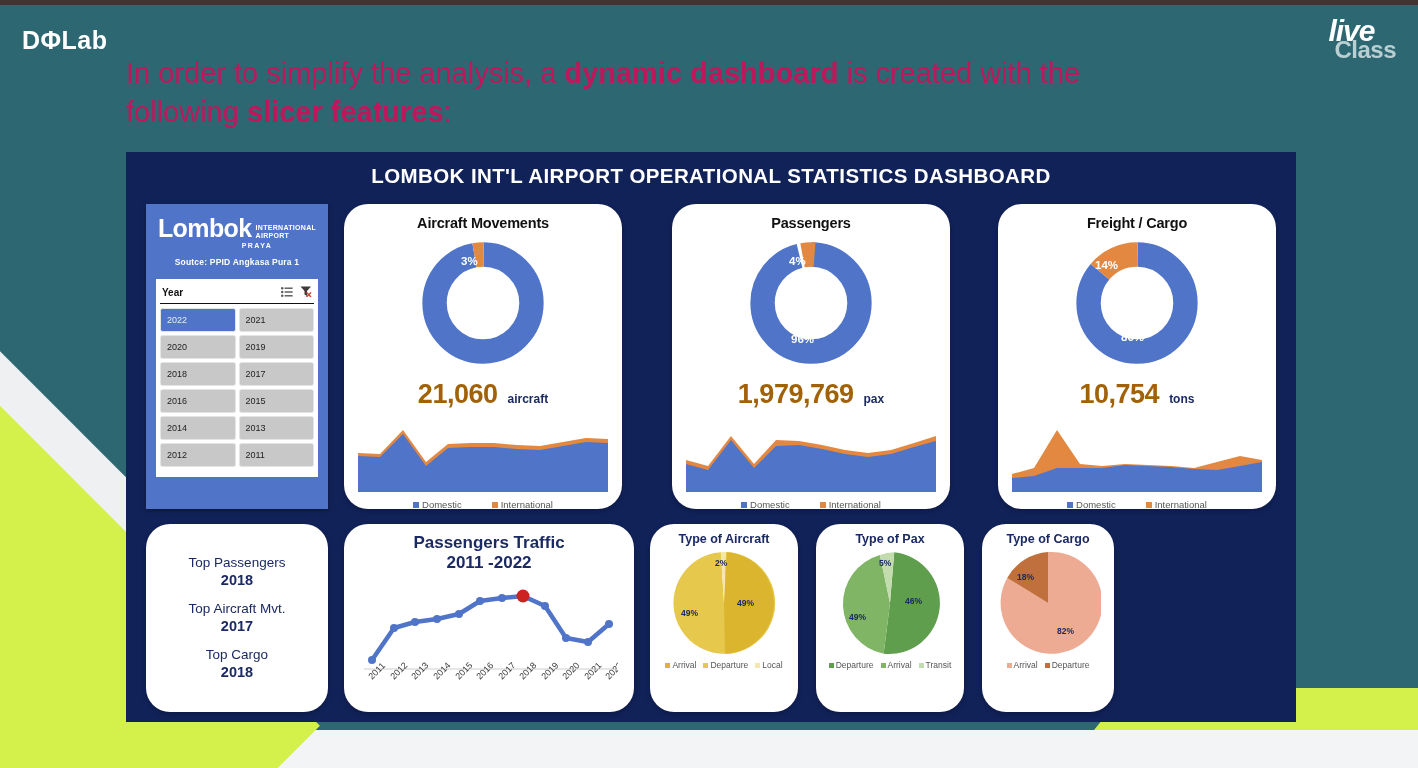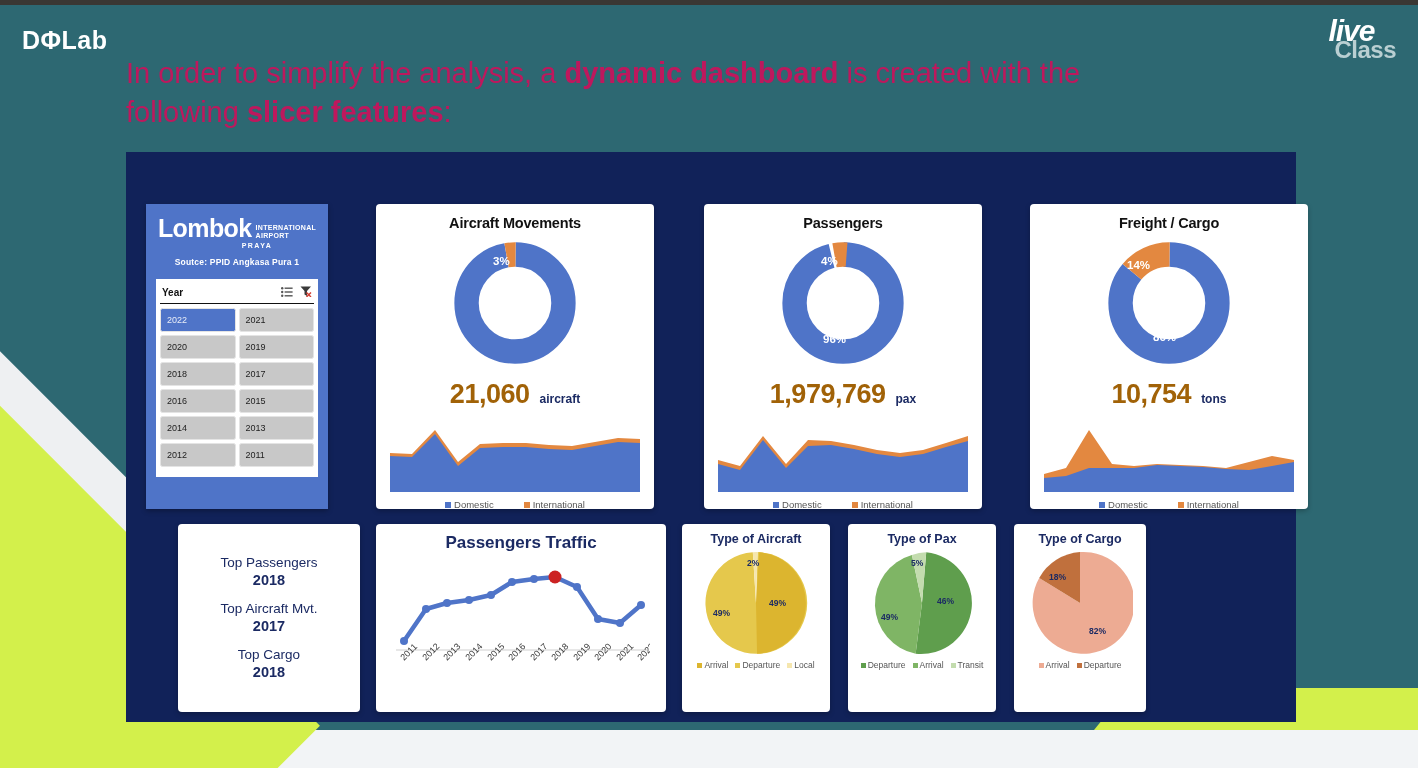--- a/index.html
+++ b/index.html
@@ -57,22 +57,22 @@
   .dashboard{
     position:absolute;left:126px;top:152px;width:1170px;height:570px;
     background:#112259;
   }
   .dash-title{
     color:#ffffff;text-align:center;font-size:20.5px;font-weight:bold;
     letter-spacing:.4px;padding-top:12px;
   }
   .dash-body{position:absolute;left:0;top:42px;width:1170px;height:528px;}
 
-  .card{position:absolute;background:#ffffff;border-radius:4px;
-        box-shadow:0 2px 5px rgba(0,0,0,.25);margin-left:32px;}
+  .card{position:absolute;background:#ffffff;border-radius:24px;
+        box-shadow:0 2px 5px rgba(0,0,0,.25);}
 
   
   .slicer-panel{position:absolute;left:20px;top:10px;width:182px;height:305px;
     background:#4f74c8;box-shadow:0 2px 5px rgba(0,0,0,.3);}
   .lombok-logo{padding:12px 8px 4px 8px;text-align:center;}
   .lombok-row{display:flex;align-items:flex-end;justify-content:center;gap:4px;}
   .lombok-main{color:#ffffff;font-size:25px;font-weight:bold;letter-spacing:-.6px;line-height:1;}
   .lombok-sub{color:#ffffff;font-size:7px;font-weight:bold;line-height:1.25;text-align:left;letter-spacing:.3px;}
   .lombok-praya{color:#ffffff;font-size:7px;font-weight:bold;letter-spacing:1.5px;text-align:center;margin:1px 0 0 40px;}
   .lombok-source{color:#ffffff;font-size:8.5px;font-weight:bold;text-align:center;margin-top:8px;letter-spacing:.2px;}
@@ -134,20 +134,21 @@
 <div class="liveclass">
   <span class="l1">live</span>
   <span class="l2">Class</span>
 </div>
 
 <div class="headline">
   <span>In order to simplify the analysis, a </span><b>dynamic dashboard</b><span> is created with the following </span><b>slicer features</b><span>:</span>
 </div>
 
 <div class="dashboard">
+  <div class="dash-title">LOMBOK INT'L AIRPORT OPERATIONAL STATISTICS DASHBOARD</div>
 
   <div class="dash-body">
 
     <div class="slicer-panel">
       <div class="lombok-logo">
         <div class="lombok-row">
           <div class="lombok-main">Lombok</div>
           <div class="lombok-sub">
             <div>INTERNATIONAL</div>
             <div>AIRPORT</div>
@@ -287,20 +288,21 @@
         <div class="top-lbl">
           <span>Top Cargo</span>
           <b>2018</b>
         </div>
       </div>
     </div>
 
     <div class="card line-card">
       <div class="line-title">
         <span>Passengers Traffic</span>
+        <small>2011 -2022</small>
       </div>
       <div style="margin:4px 16px 0 16px;">
         <svg width="258" height="120" viewBox="0 0 258 120">
           <polyline fill="none" stroke="#4f74c8" stroke-width="4.5" stroke-linejoin="round" stroke-linecap="round" points="12,84 34,52 55,46 77,43 99,38 120,25 142,22 163,20 185,30 206,62 228,66 249,48"></polyline>
           <g fill="#4f74c8">
             <circle cx="12" cy="84" r="4"></circle>
               <circle cx="34" cy="52" r="4"></circle>
               <circle cx="55" cy="46" r="4"></circle>
             <circle cx="77" cy="43" r="4"></circle>
               <circle cx="99" cy="38" r="4"></circle>

